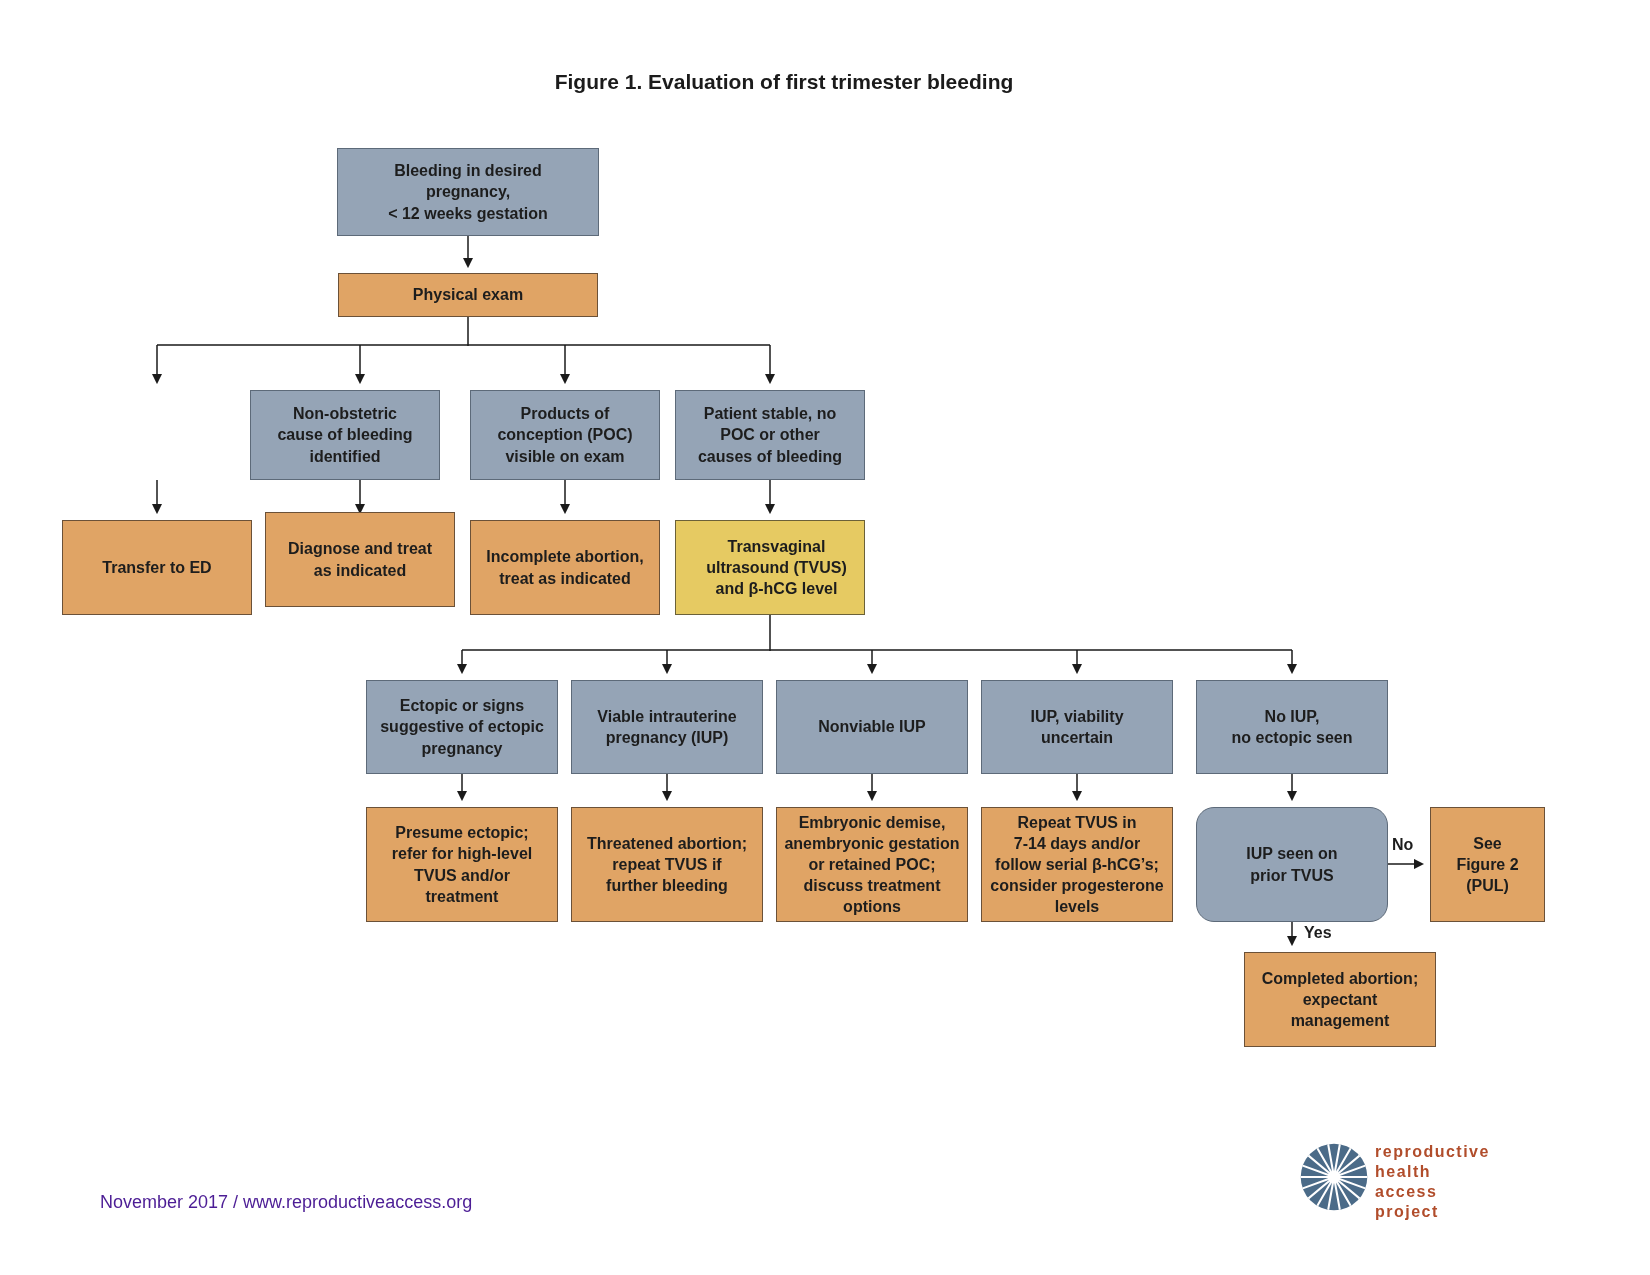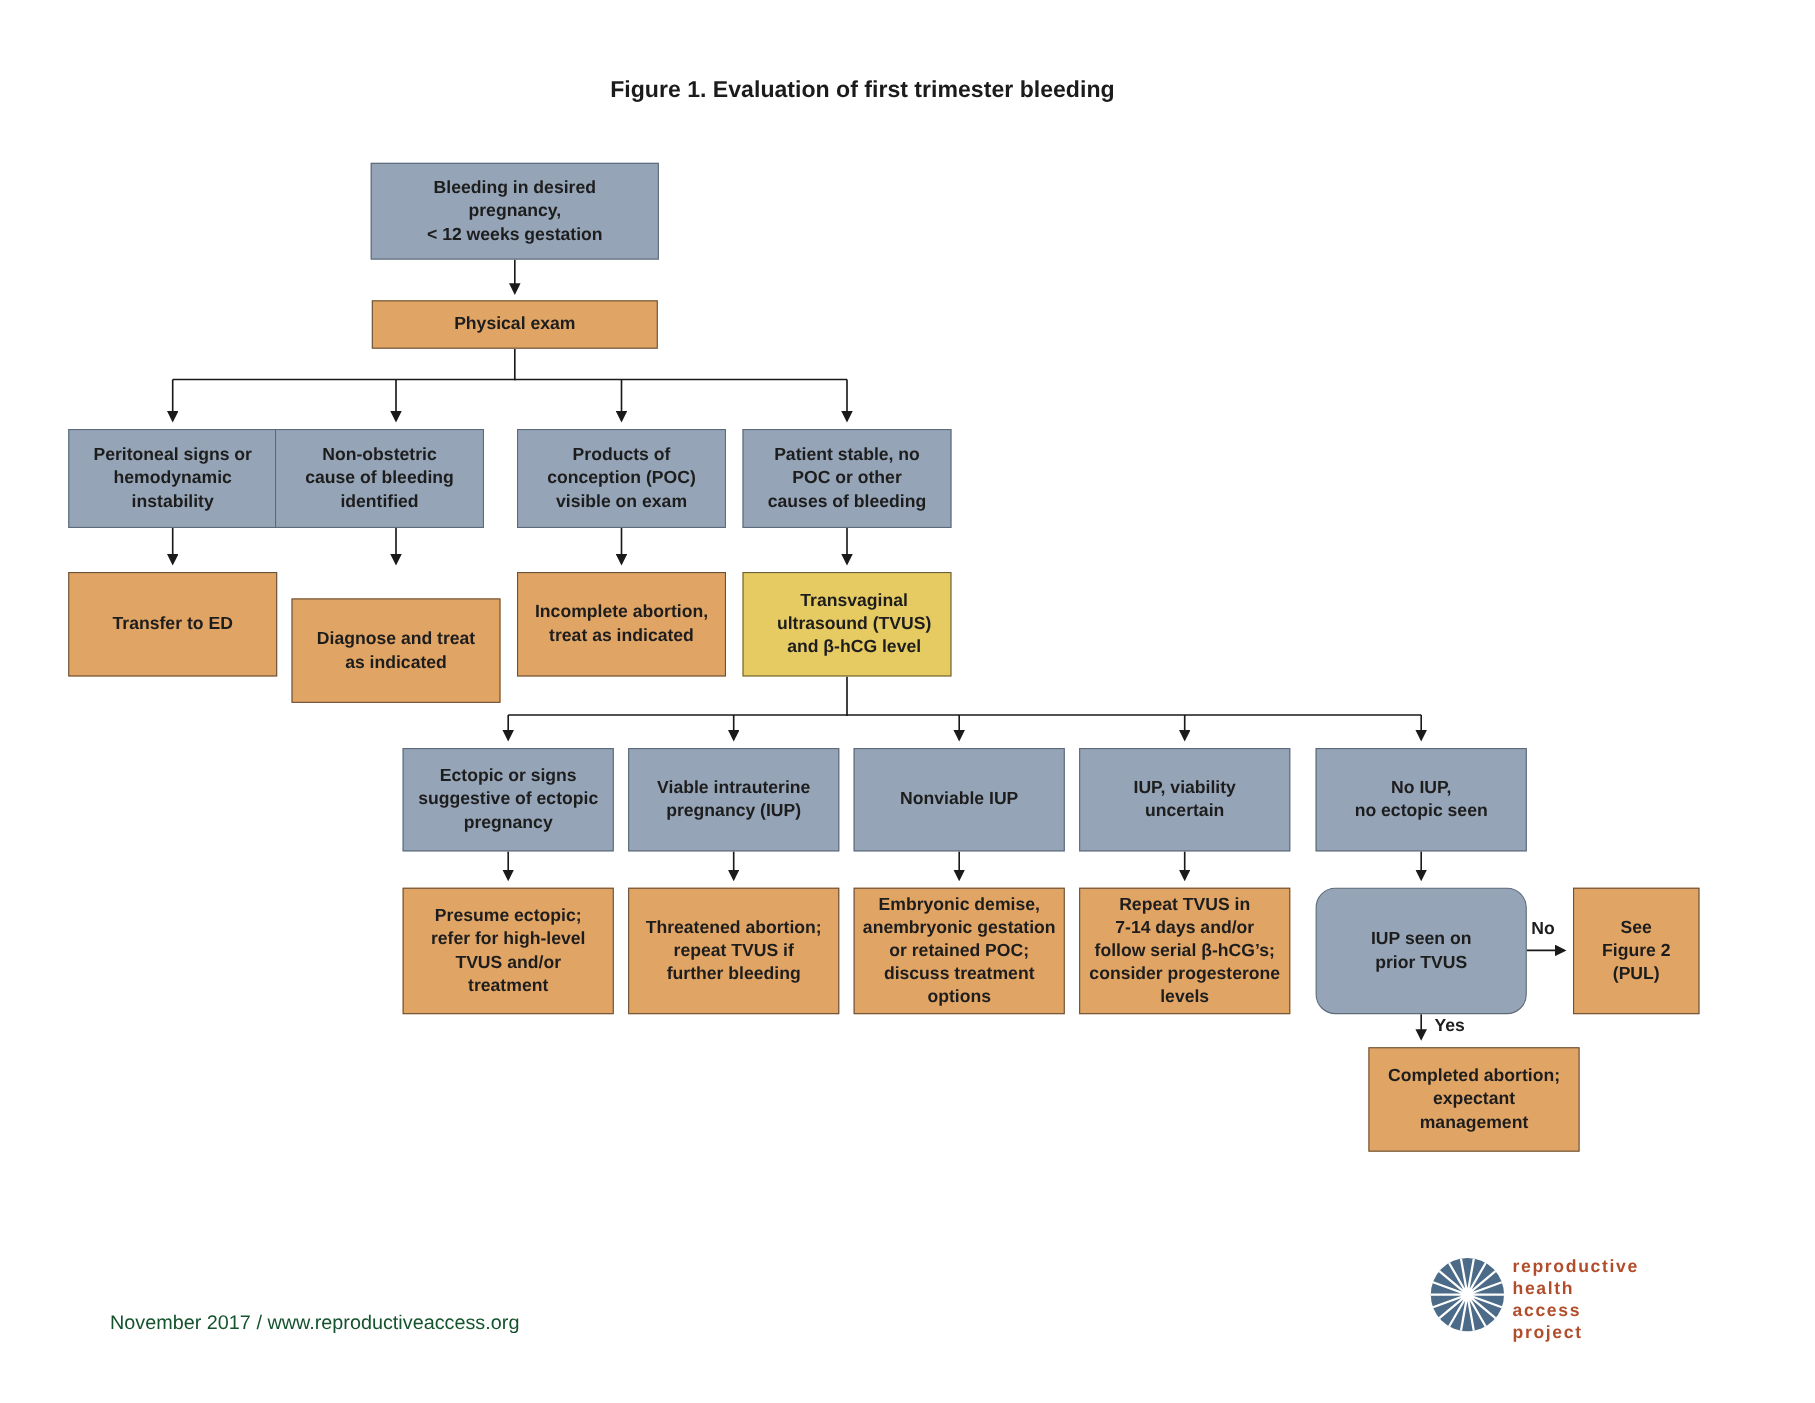--- a/index.html
+++ b/index.html
@@ -21,21 +21,21 @@
   }
   .node{
     position:absolute;box-sizing:border-box;display:flex;align-items:center;justify-content:center;
     text-align:center;white-space:pre-line;font-weight:bold;font-size:16px;line-height:1.32;
     color:var(--c-text);padding:3px;
   }
   .blue{background:var(--c-blue);border:1.5px solid var(--c-blue-border);}
   .orange{background:var(--c-orange);border:1.5px solid var(--c-orange-border);}
   .yellow{background:var(--c-yellow);border:1.5px solid var(--c-yellow-border);}
   .edge-label{position:absolute;font-weight:bold;font-size:16px;color:var(--c-text);}
-  .footer{position:absolute;left:100px;top:1192px;font-size:18px;color:#14532d;}
+  .footer{position:absolute;left:100px;top:1192px;font-size:18px;color:#4c1d95;}
   .logo{position:absolute;left:1297px;top:1140px;display:flex;align-items:flex-start;}
   .logo-text{margin-left:4px;margin-top:2px;color:var(--c-logo-text);font-weight:bold;
     font-size:16px;line-height:20px;letter-spacing:1.5px;}
 </style>
 </head>
 <body>
 
 <div id="canvas">
 
   <div class="title">Figure 1. Evaluation of first trimester bleeding</div>
@@ -72,35 +72,32 @@
       <line x1="1388" y1="864" x2="1422" y2="864" marker-end="url(#arrow)"></line>
       <line x1="1292" y1="922" x2="1292" y2="944" marker-end="url(#arrow)"></line>
     </g>
   </svg>
 
   <div class="node blue" style="left:337px;top:148px;width:262px;height:88px;">Bleeding in desired
 pregnancy,
 &lt; 12 weeks gestation</div>
   <div class="node orange" style="left:338px;top:273px;width:260px;height:44px;">Physical exam</div>
 
-  <div class="node blue" style="left:62px;top:390px;width:190px;height:90px;">Peritoneal signs or
-hemodynamic
-instability</div>
   <div class="node blue" style="left:250px;top:390px;width:190px;height:90px;">Non-obstetric
 cause of bleeding
 identified</div>
   <div class="node blue" style="left:470px;top:390px;width:190px;height:90px;">Products of
 conception (POC)
 visible on exam</div>
   <div class="node blue" style="left:675px;top:390px;width:190px;height:90px;">Patient stable, no
 POC or other
 causes of bleeding</div>
 
   <div class="node orange" style="left:62px;top:520px;width:190px;height:95px;">Transfer to ED</div>
-  <div class="node orange" style="left:265px;top:544px;width:190px;height:95px;">Diagnose and treat
+  <div class="node orange" style="left:265px;top:512px;width:190px;height:95px;">Diagnose and treat
 as indicated</div>
   <div class="node orange" style="left:470px;top:520px;width:190px;height:95px;">Incomplete abortion,
 treat as indicated</div>
   <div class="node yellow" style="left:675px;top:520px;width:190px;height:95px;padding-left:16px;">Transvaginal
 ultrasound (TVUS)
 and β-hCG level</div>
 
   <div class="node blue" style="left:366px;top:680px;width:192px;height:94px;">Ectopic or signs
 suggestive of ectopic
 pregnancy</div>

